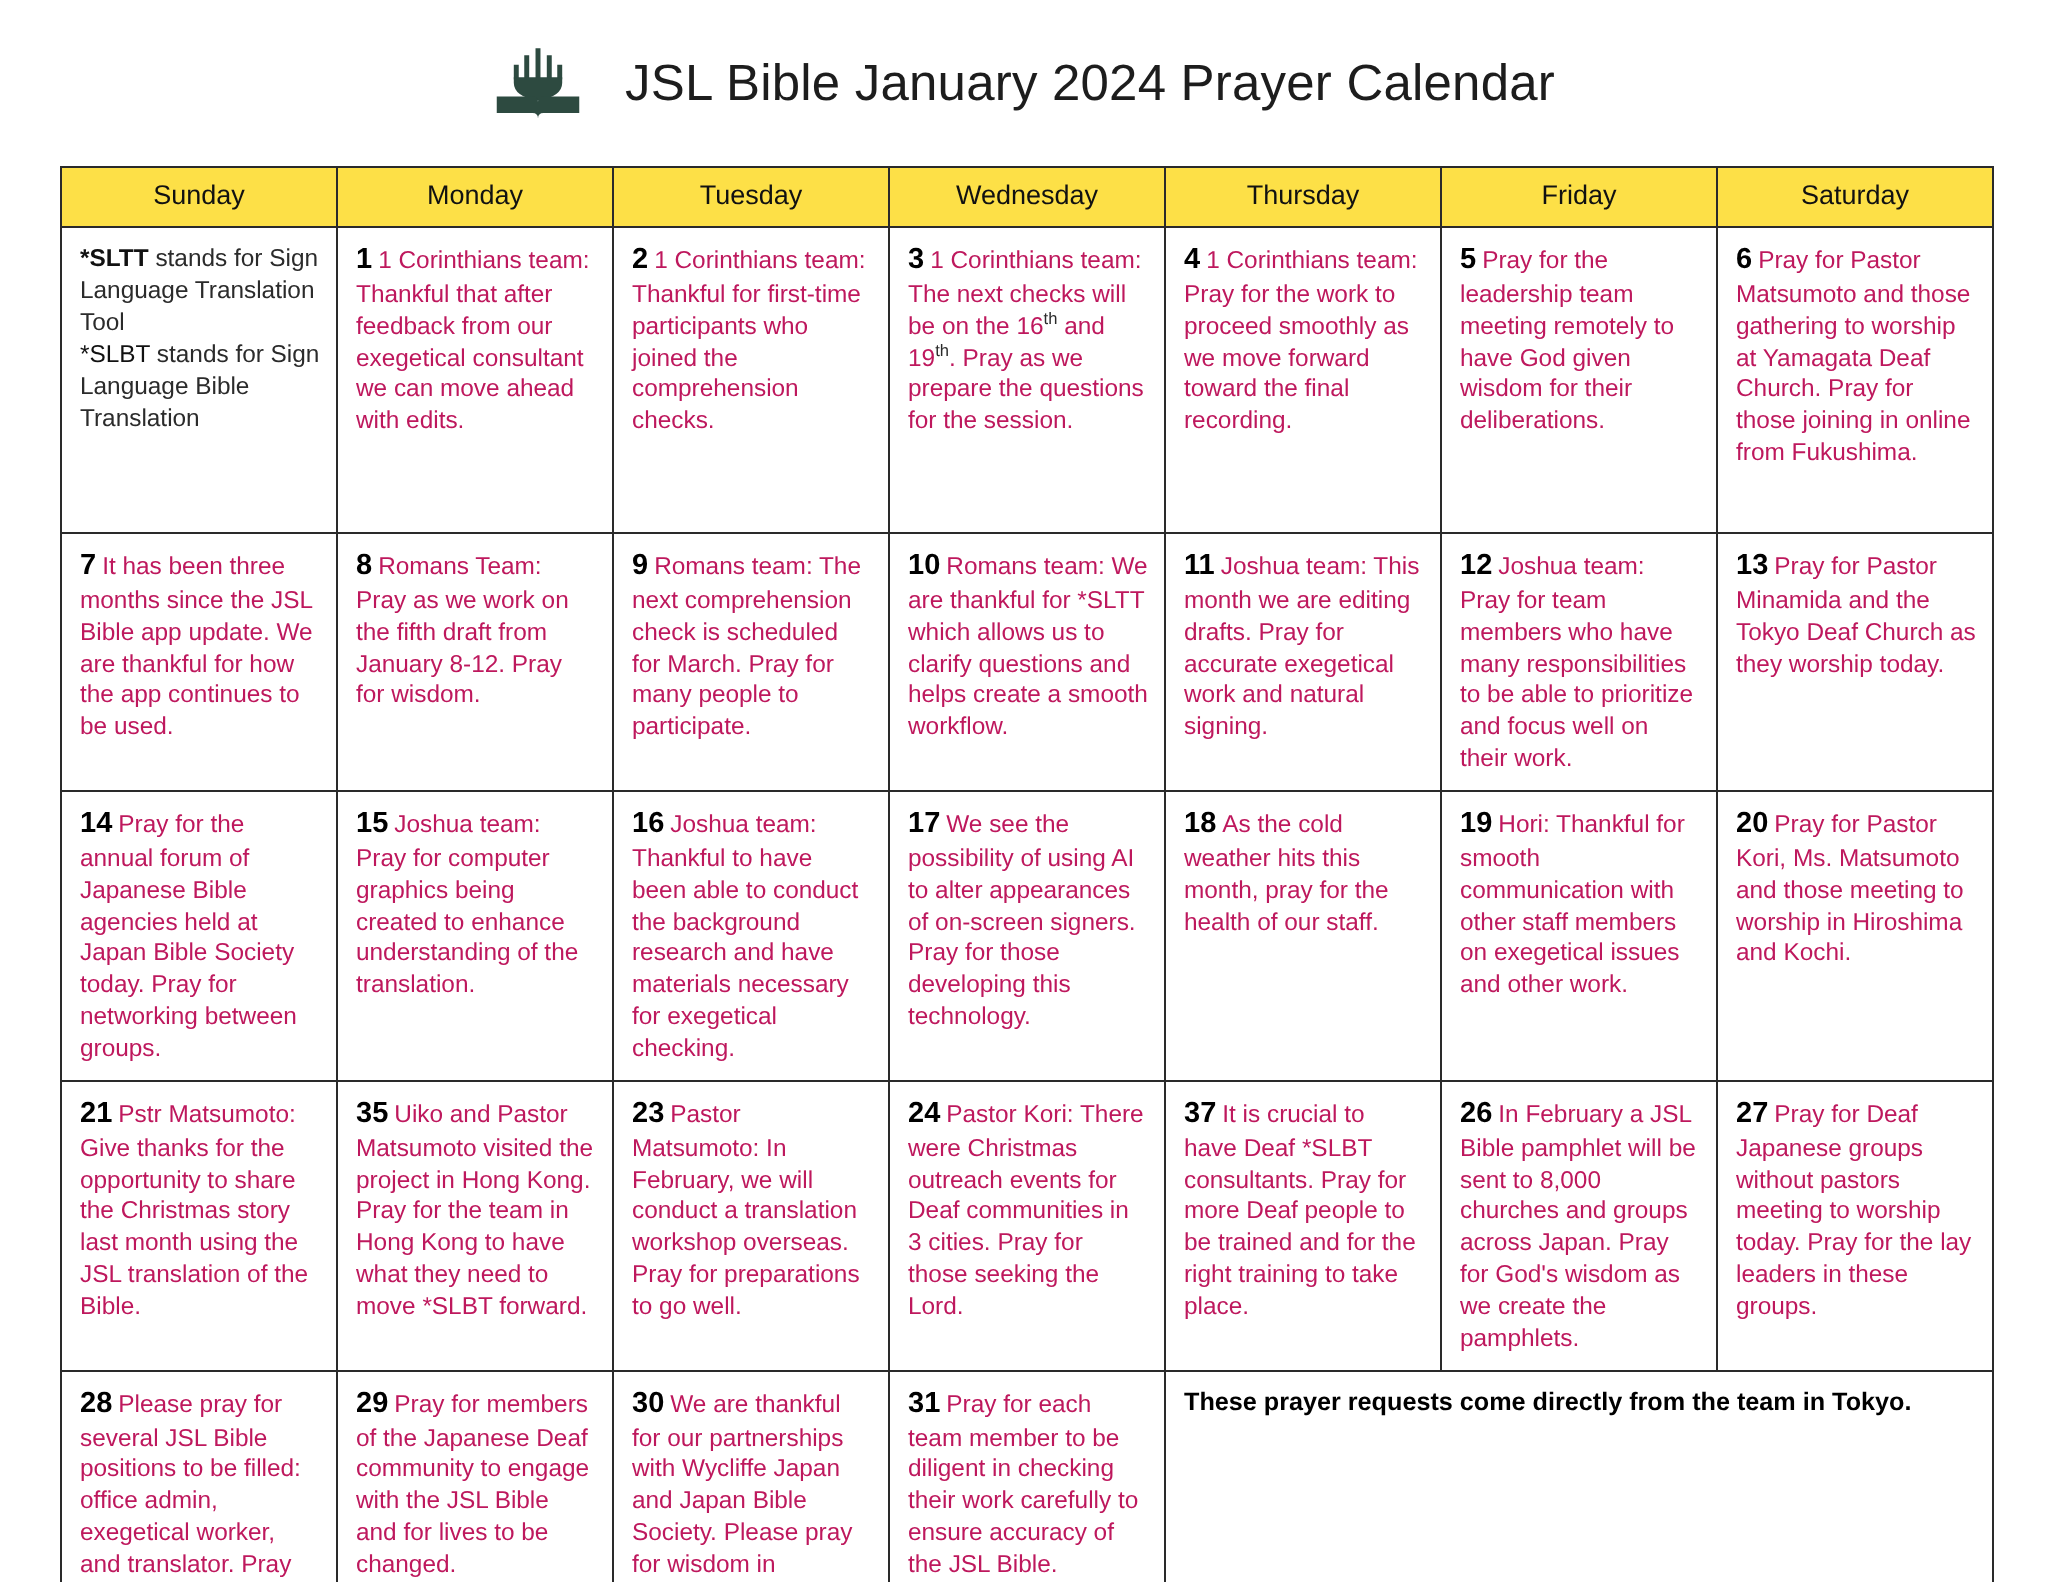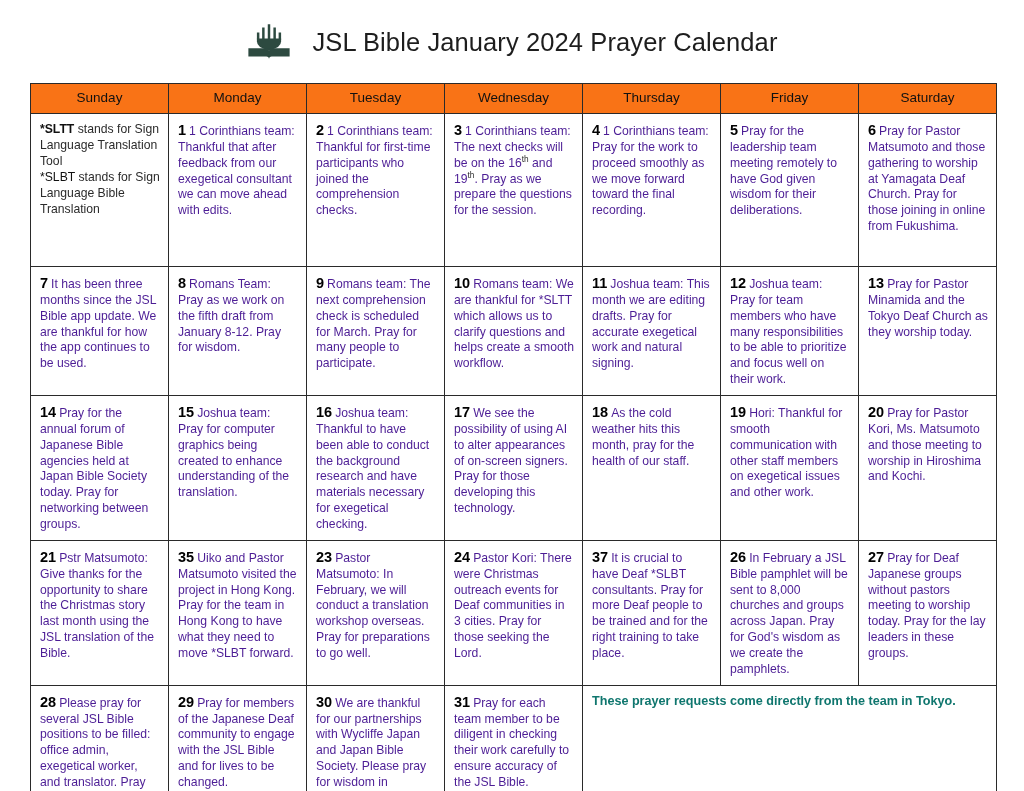--- a/index.html
+++ b/index.html
@@ -56,21 +56,21 @@
   }
   table.cal {
     border-collapse: collapse;
     table-layout: fixed;
     width: 966px;
     border: 1.6px solid #111111;
   }
   table.cal col { width: 138px; }
 
   thead th {
-    background: #f97316;
+    background: #fde047;
     border: 1.1px solid #2a2a2a;
     font-size: 13.5px;
     font-weight: 400;
     color: #111111;
     text-align: center;
     padding: 4px 2px 5px 2px;
     height: 20px;
     line-height: 1.1;
   }
 
@@ -91,27 +91,27 @@
   tbody tr.r3 td { height: 112px; }
   tbody tr.r4 td { height: 112px; }
   tbody tr.r5 td { height: 145px; }
 
   .daynum {
     font-weight: bold;
     font-size: 14.5px;
     color: #000000;
     margin-right: 3px;
   }
-  .body-text { color: #4c1d95; }
+  .body-text { color: #be185d; }
   .legend { font-size: 12.2px; line-height: 1.32; color: #2b2b2b; }
 
   .note {
     font-weight: bold;
     font-size: 12.6px;
-    color: #0f766e;
+    color: #000000;
     line-height: 1.3;
   }
 
   sup { font-size: 0.68em; vertical-align: super; line-height: 0; text-align: center; }
 </style>
 </head>
 <body>
 
 <div class="page">
 

